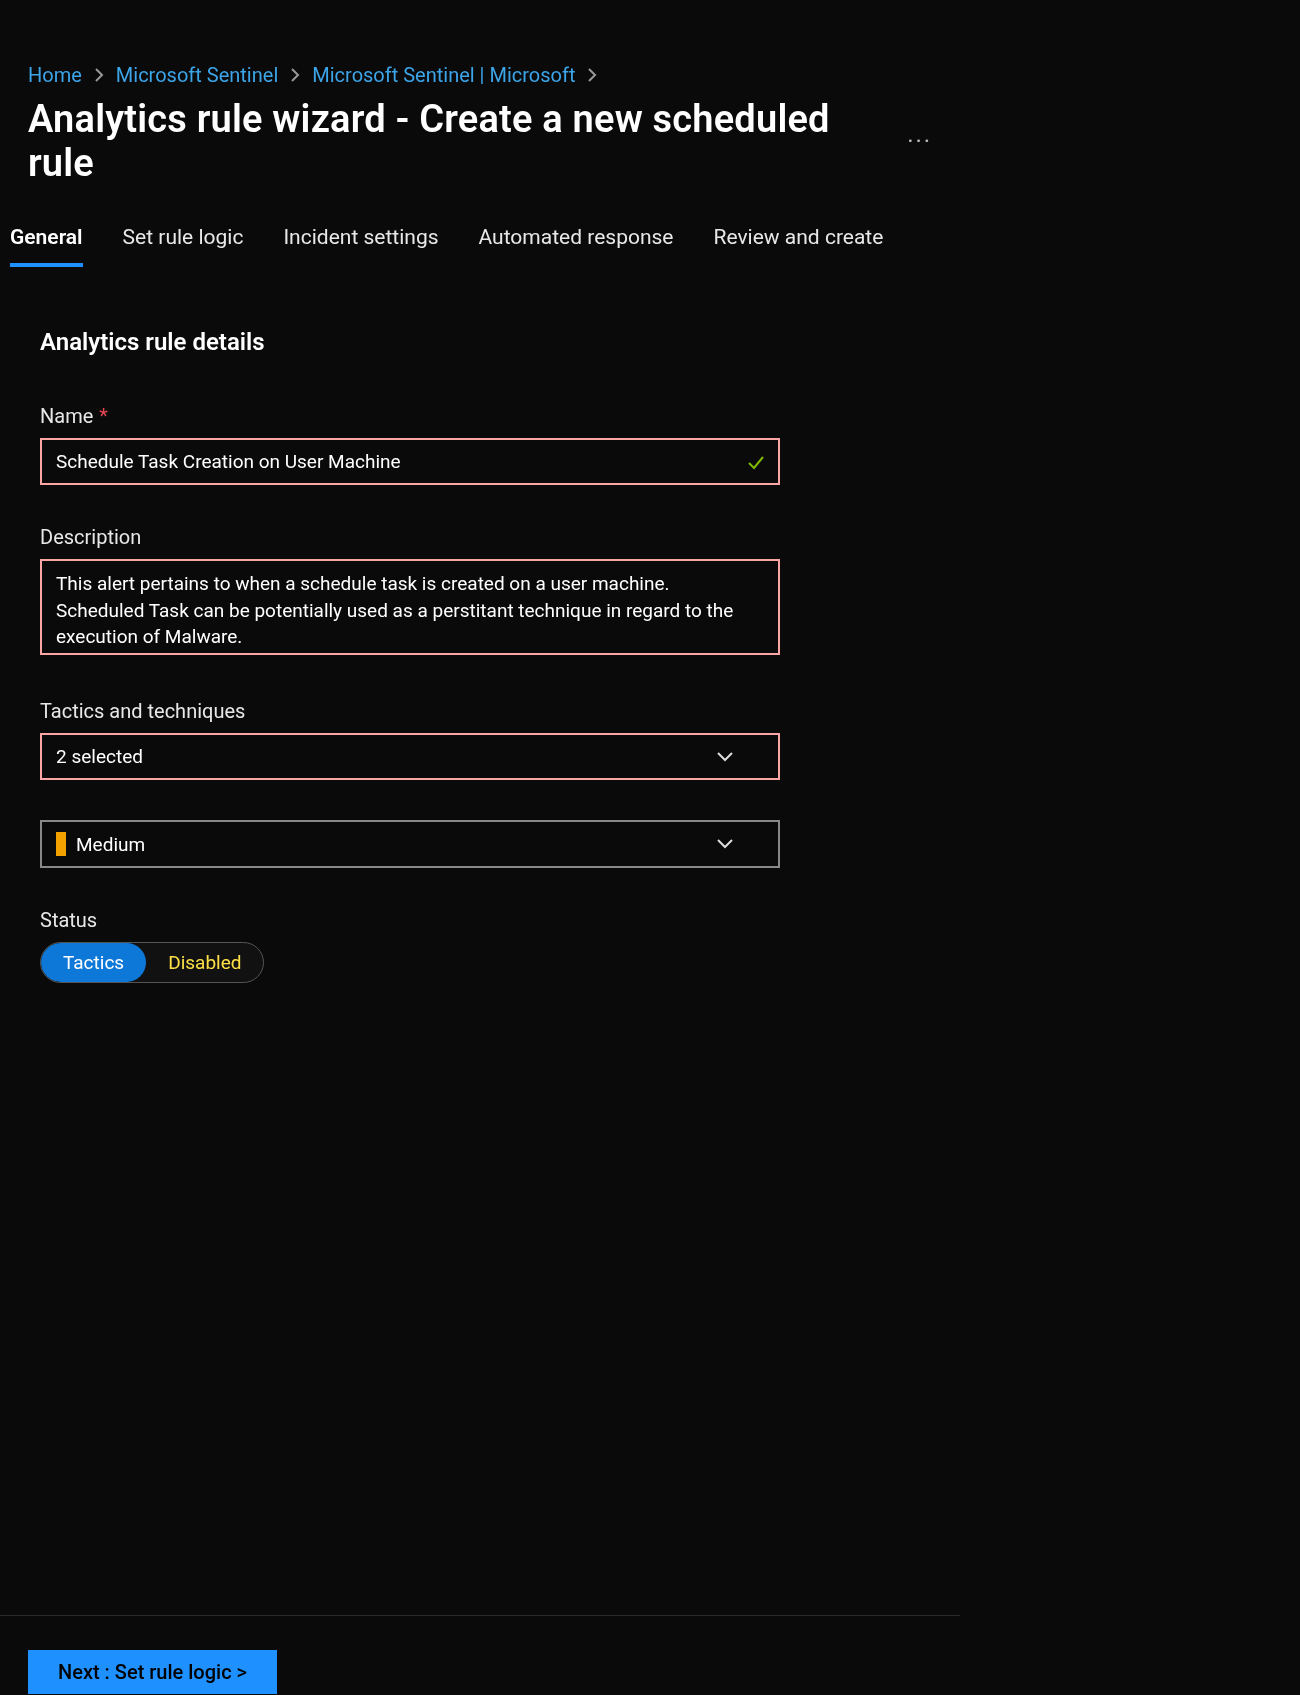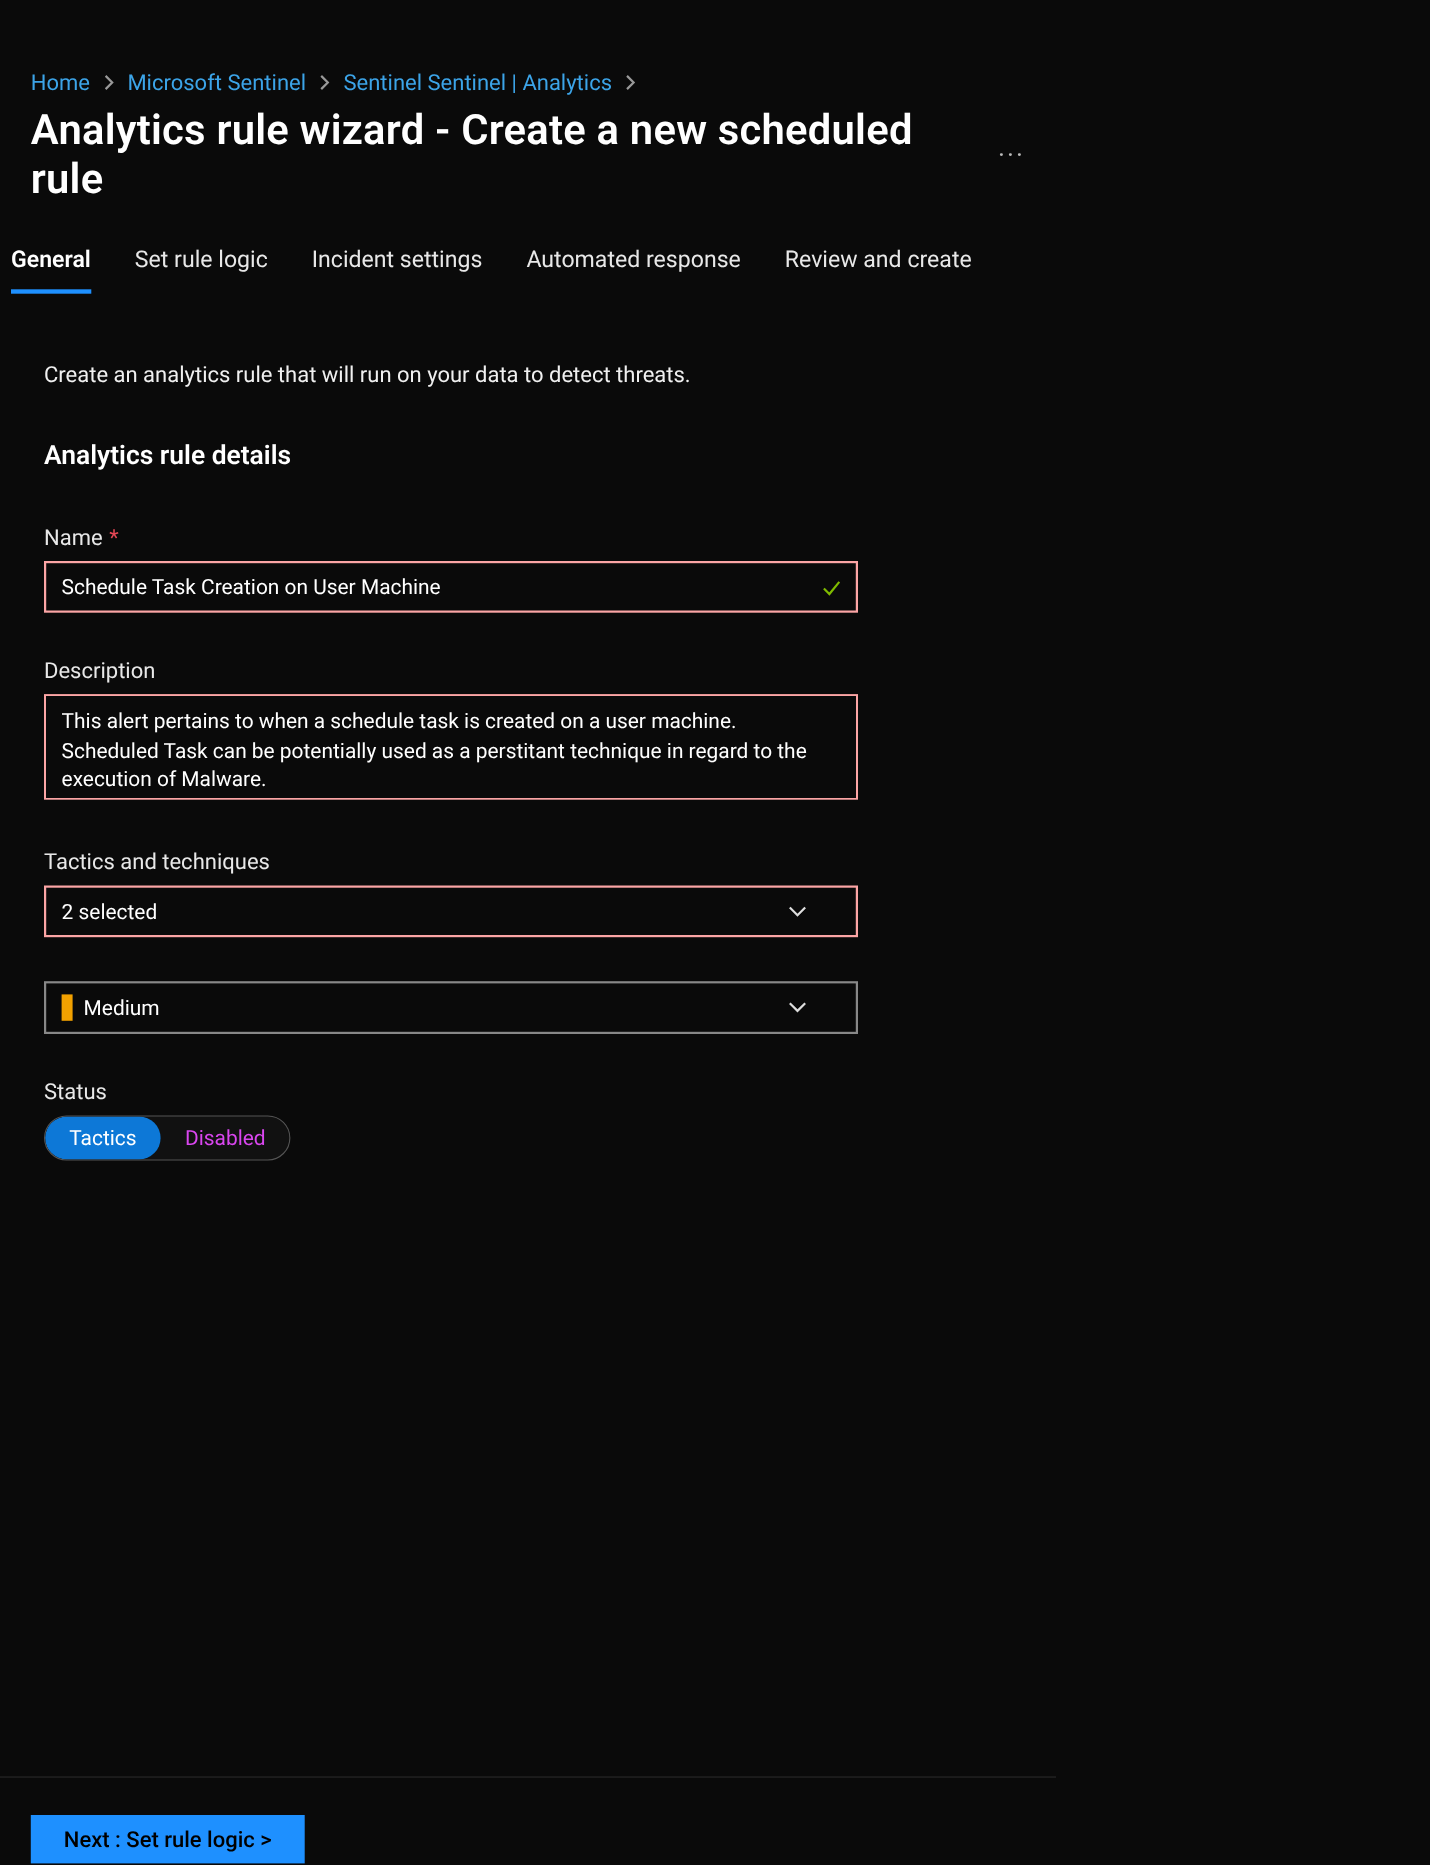--- a/index.html
+++ b/index.html
@@ -172,21 +172,21 @@
     display: inline-flex;
     border: 1px solid #555;
     border-radius: 24px;
     overflow: hidden;
     background: #111;
   }
   .toggle-btn {
     padding: 8px 22px;
     font-size: 19px;
     cursor: pointer;
-    color: #d946ef;
+    color: #fde047;
     background: transparent;
     border: none;
   }
   .toggle-btn.active {
     background: #0d78d7;
     color: #ffffff;
     border-radius: 24px;
   }
 
   
@@ -217,21 +217,21 @@
       <svg width="10" height="14" viewBox="0 0 10 14">
           <path d="M2 1 L8 7 L2 13" stroke="#999" stroke-width="2" fill="none"></path>
         </svg>
     </span>
     <a>Microsoft Sentinel</a>
     <span class="chev">
       <svg width="10" height="14" viewBox="0 0 10 14">
           <path d="M2 1 L8 7 L2 13" stroke="#999" stroke-width="2" fill="none"></path>
         </svg>
     </span>
-    <a>Sentinel Sentinel | Analytics</a>
+    <a>Microsoft Sentinel | Microsoft</a>
     <span class="chev">
       <svg width="10" height="14" viewBox="0 0 10 14">
           <path d="M2 1 L8 7 L2 13" stroke="#999" stroke-width="2" fill="none"></path>
         </svg>
     </span>
   </nav>
 
   <div class="title-row">
     <h1>Analytics rule wizard - Create a new scheduled rule</h1>
     <span class="more">···</span>
@@ -240,21 +240,20 @@
   <div class="tabs">
     <div class="tab active">General</div>
     <div class="tab">Set rule logic</div>
     <div class="tab">Incident settings</div>
     <div class="tab">Automated response</div>
     <div class="tab">Review and create</div>
   </div>
 
   <div class="body">
 
-    <p class="intro">Create an analytics rule that will run on your data to detect threats.</p>
 
     <h2 class="section-title">Analytics rule details</h2>
 
     <div class="field">
       <div class="label">
         <span>Name</span>
         <span class="req">*</span>
       </div>
       <div class="input-wrap">
         <input class="input" type="text" value="Schedule Task Creation on User Machine" style="">

